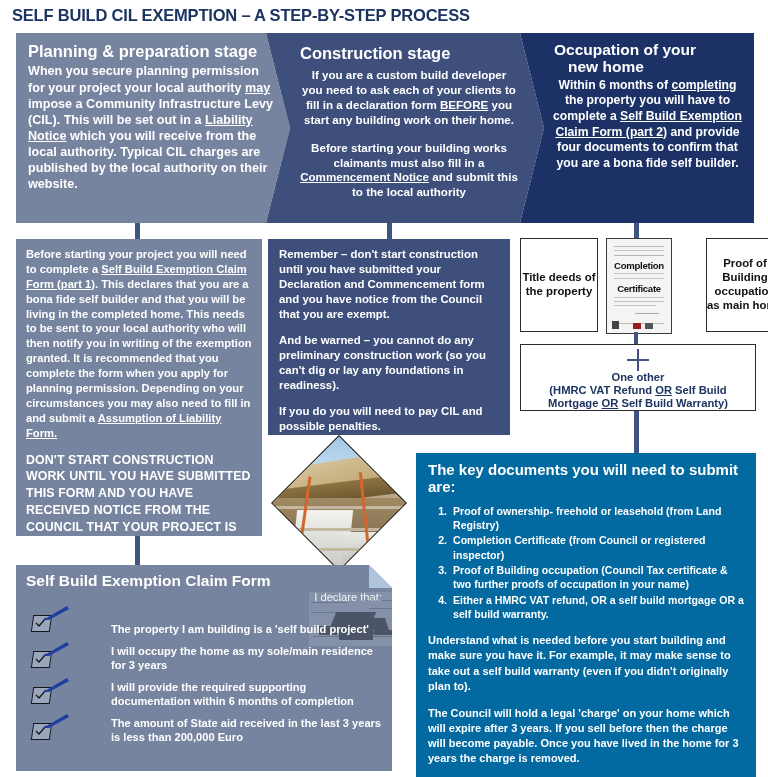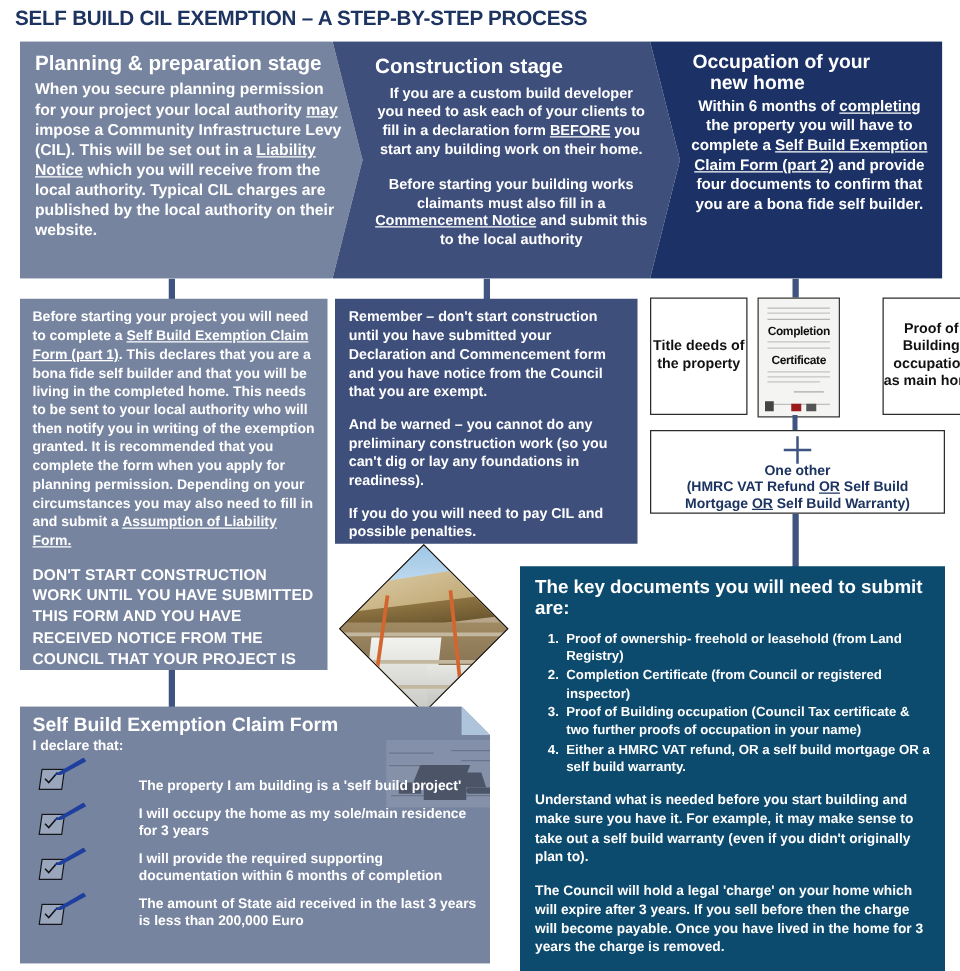--- a/index.html
+++ b/index.html
@@ -141,37 +141,37 @@
   .plus{position:absolute;left:50%;top:4px;width:22px;height:22px;margin-left:-11px;}
   .plus::before{content:"";position:absolute;left:0;top:10px;width:22px;height:2px;background:#3f5481;}
   .plus::after{content:"";position:absolute;left:10px;top:0;width:2px;height:22px;background:#3f5481;}
   .onebox .l1{position:absolute;left:0;right:0;top:25px;}
   .onebox .l2{position:absolute;left:0;right:0;top:38px;}
   .onebox .l3{position:absolute;left:0;right:0;top:51px;}
 
   
   .boxKey{
     position:absolute;left:416px;top:453px;width:340px;height:324px;
-    background:#0c4a6e;color:#ffffff;box-sizing:border-box;
+    background:#0369a1;color:#ffffff;box-sizing:border-box;
     padding:9px 12px 0 12px;
   }
   .boxKey h2{margin:0 0 8px 0;font-size:15px;font-weight:bold;line-height:1.13;}
   .boxKey ol{margin:0;padding:0 0 0 22px;font-size:10.6px;font-weight:bold;line-height:1.35;}
   .boxKey ol li{margin-bottom:1px;padding-left:3px;}
   .boxKey p{margin:12px 0 0 0;font-size:11px;font-weight:bold;line-height:1.38;}
 
   
   .boxForm{
     position:absolute;left:16px;top:565px;width:376px;height:206px;
     background:#77849f;color:#ffffff;box-sizing:border-box;
     padding:7px 10px 0 10px;
     clip-path:polygon(0 0, 353px 0, 376px 23px, 376px 206px, 0 206px);
   }
   .boxForm h2{margin:0;font-size:15.5px;font-weight:bold;}
-  .boxForm .decl{margin:1px 0 3px 0;font-size:11.2px;font-weight:bold;}
+  .boxForm .decl{margin:1px 0 3px 0;font-size:11.2px;font-weight:normal;text-align:right;}
   .fold{
     position:absolute;left:353px;top:0;width:23px;height:23px;
     background:#aec4da;
     clip-path:polygon(0 0, 23px 23px, 0 23px);
   }
   .houseimg{
     position:absolute;left:293px;top:27px;width:92px;height:54px;opacity:.55;
   }
   .houseimg .bp{position:absolute;left:0;top:0;width:92px;height:54px;
     background:rgba(190,200,216,.35);}

